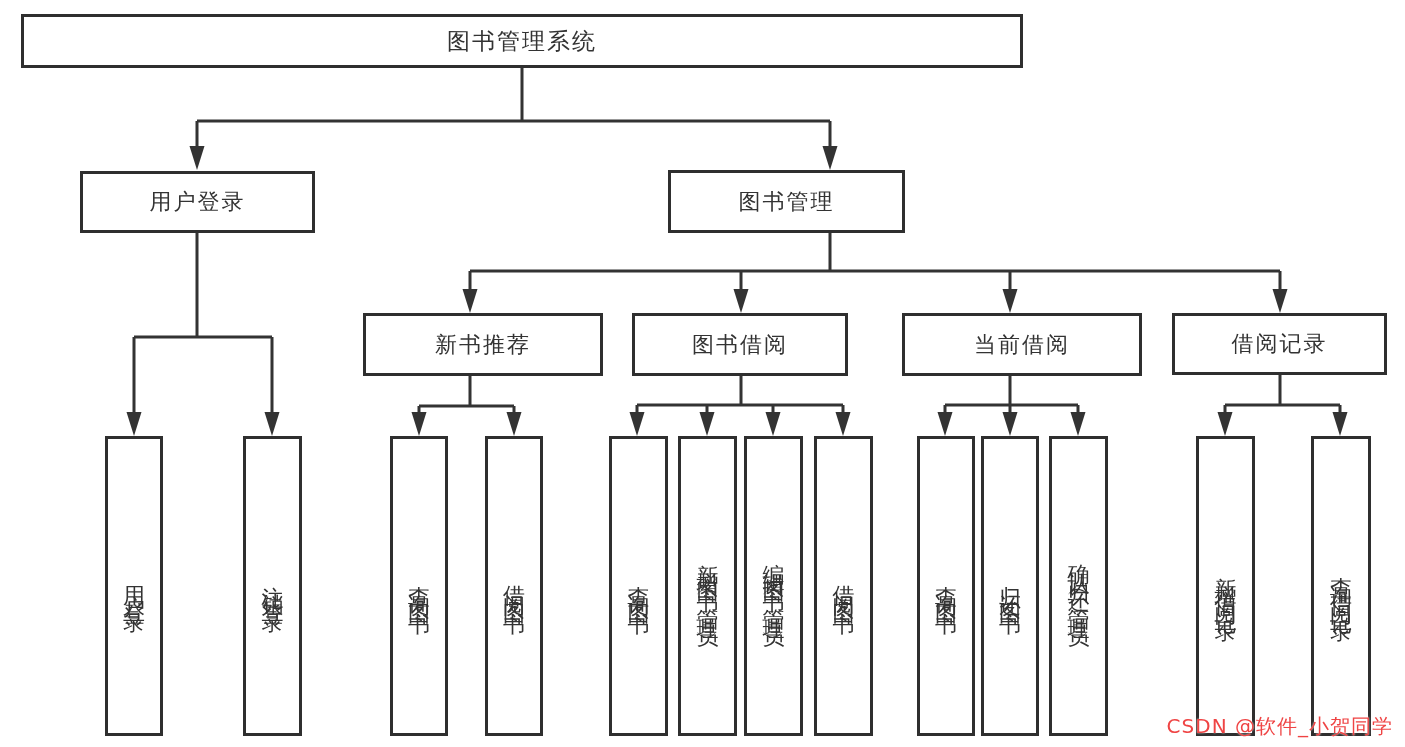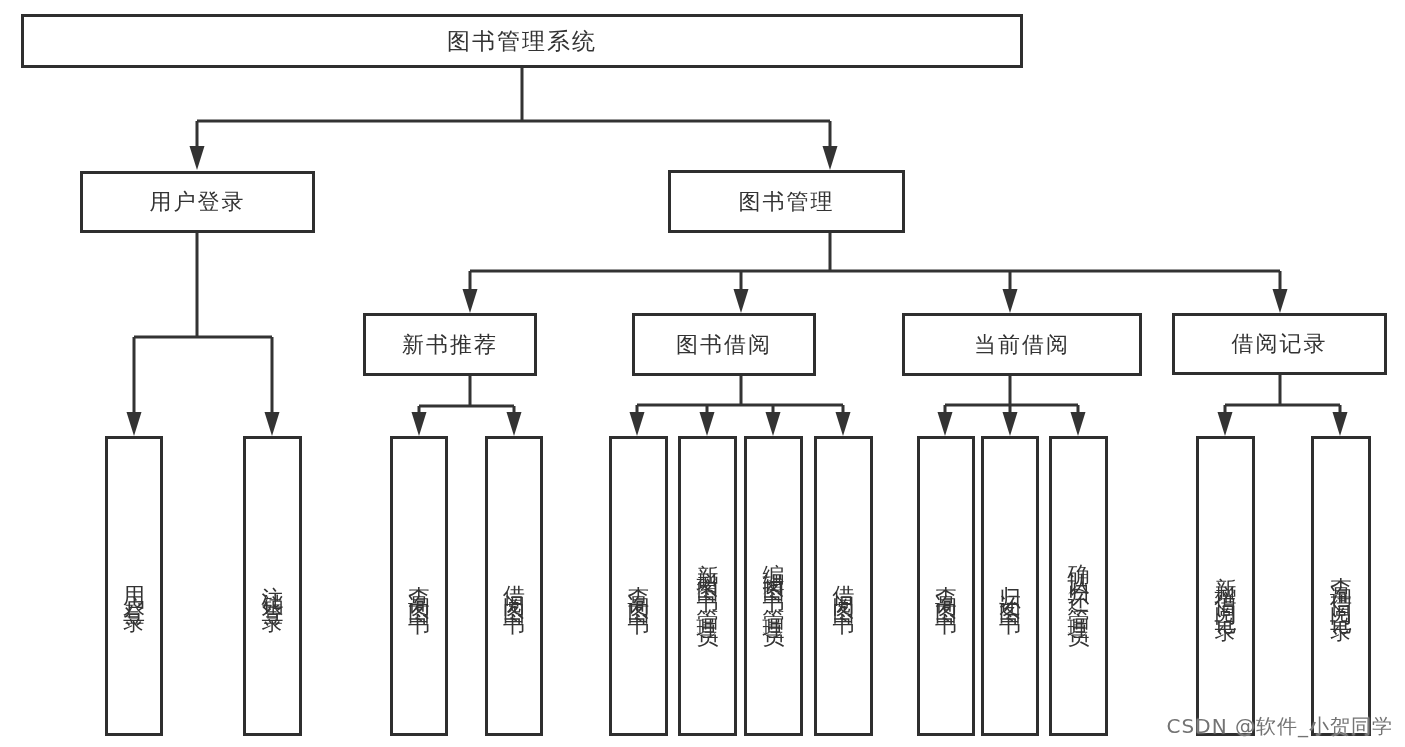--- a/index.html
+++ b/index.html
@@ -45,21 +45,21 @@
     font-size: 22px;
     line-height: 1;
     letter-spacing: 9px;
     white-space: nowrap;
   }
   .watermark {
     position: absolute;
     right: 12px;
     bottom: 7px;
     font-size: 20px;
-    color: #737373;
+    color: #ef4444;
     letter-spacing: 1px;
     text-shadow: 0 0 2px #ffffff;
     white-space: nowrap;
   }
 </style>
 </head>
 <body>
 
 <div id="canvas">
 
@@ -107,24 +107,24 @@
     <span class="h-label">图书管理系统</span>
   </div>
 
   <div class="node" style="left:80px; top:171px; width:235px; height:62px;">
     <span class="h-label">用户登录</span>
   </div>
   <div class="node" style="left:668px; top:170px; width:237px; height:63px;">
     <span class="h-label">图书管理</span>
   </div>
 
-  <div class="node" style="left:363px; top:313px; width:174px; height:63px;">
+  <div class="node" style="left:363px; top:313px; width:240px; height:63px;">
     <span class="h-label">新书推荐</span>
   </div>
-  <div class="node" style="left:632px; top:313px; width:184px; height:63px;">
+  <div class="node" style="left:632px; top:313px; width:216px; height:63px;">
     <span class="h-label">图书借阅</span>
   </div>
   <div class="node" style="left:902px; top:313px; width:240px; height:63px;">
     <span class="h-label">当前借阅</span>
   </div>
   <div class="node" style="left:1172px; top:313px; width:215px; height:62px;">
     <span class="h-label">借阅记录</span>
   </div>
 
   <div class="node" style="left:105px; top:436px; width:58px; height:300px;">

